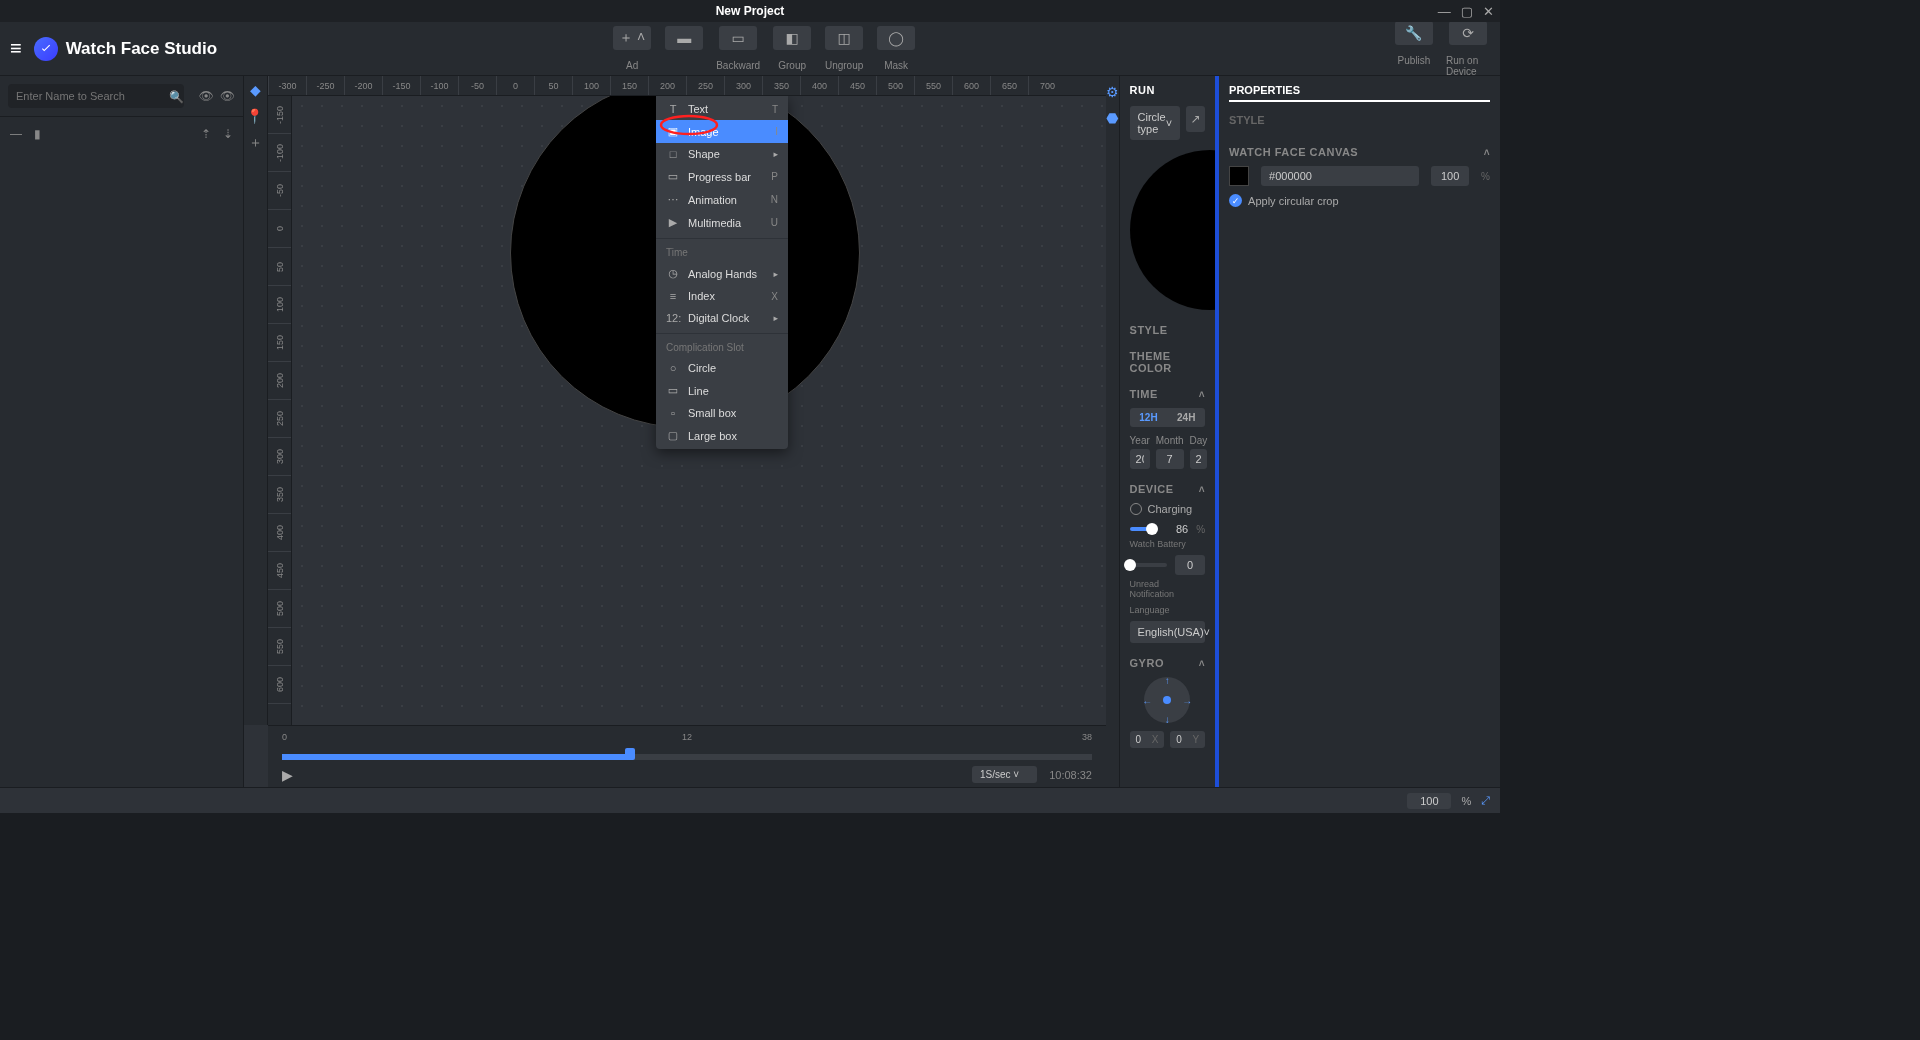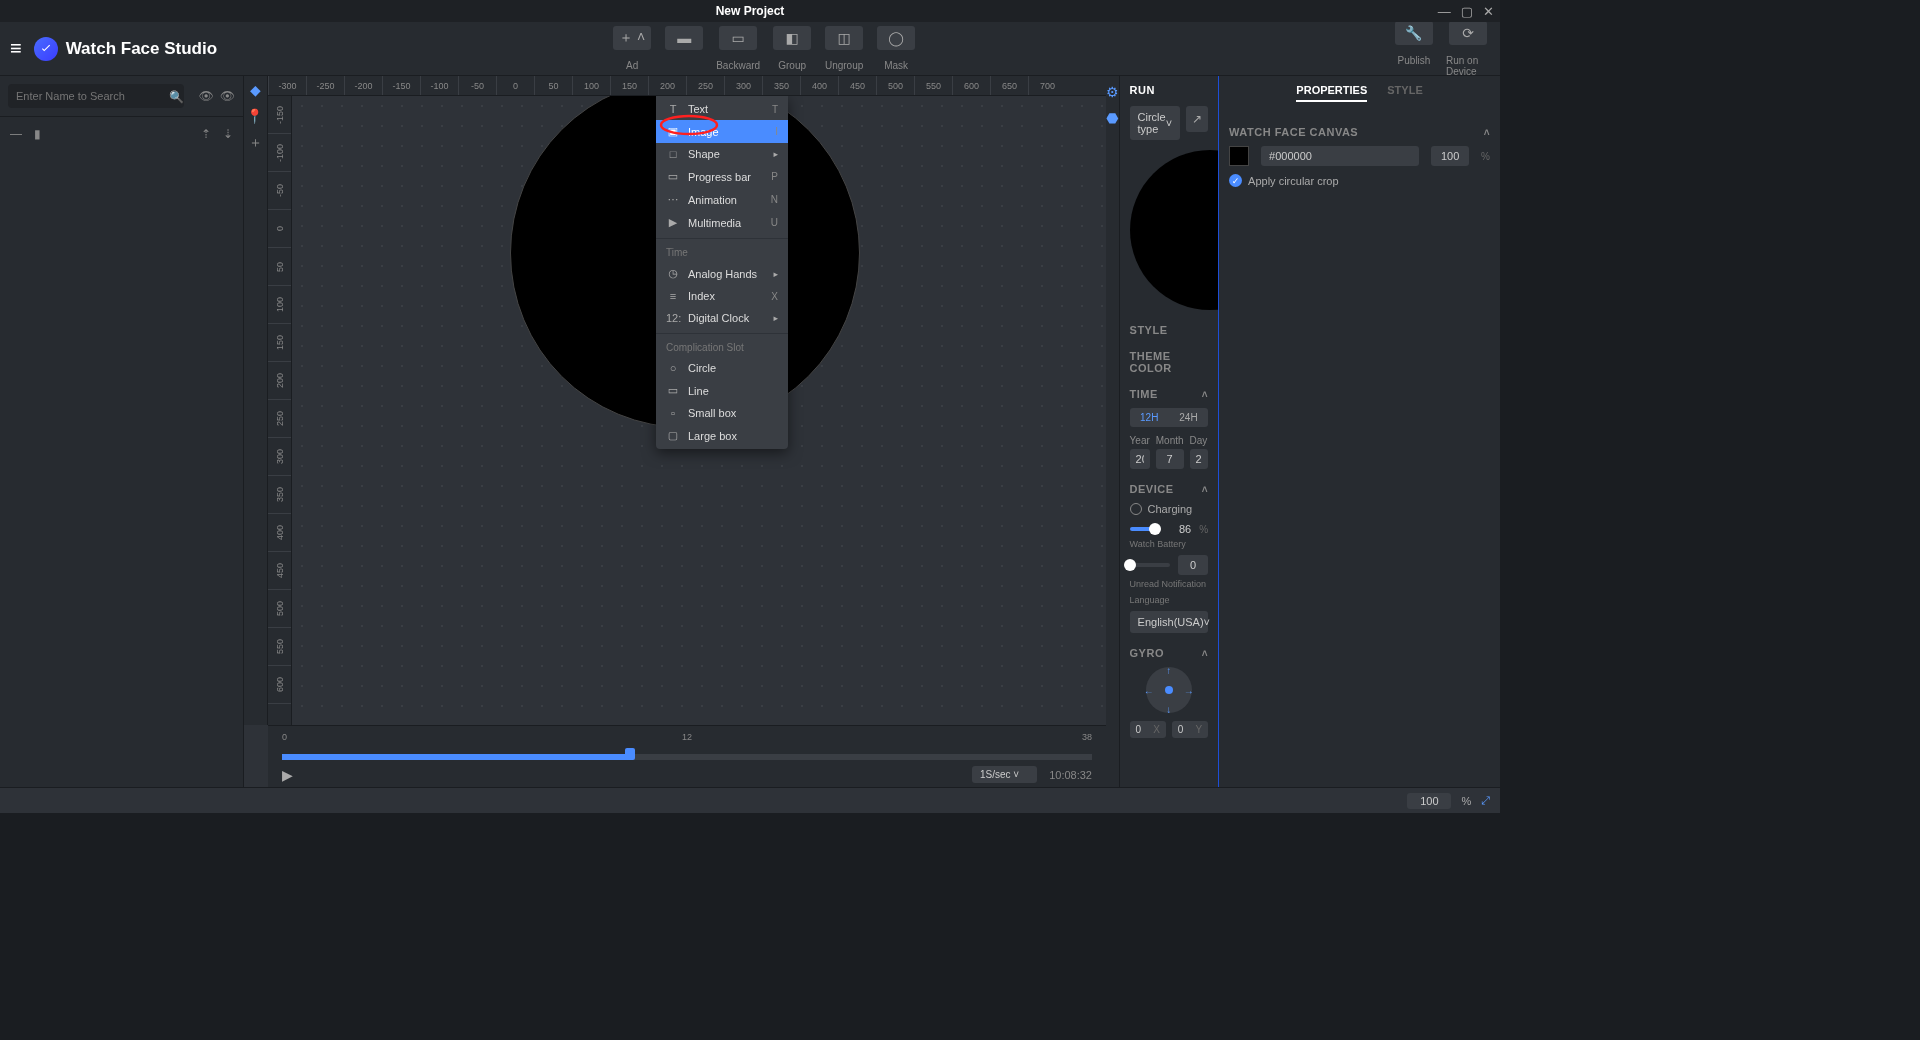--- a/index.html
+++ b/index.html
@@ -80,34 +80,34 @@
     .timeline-footer { display: flex; align-items: center; padding: 6px 14px 0; gap: 12px; }
     .play-btn { color: #aaa; font-size: 14px; cursor: pointer; }
     .timeline-footer .spacer { flex: 1; }
     .speed-sel { background: #3a3e44; border: none; color: #ccc; padding: 3px 18px 3px 8px; border-radius: 3px; font-size: 10px; }
     .time-display { font-size: 11px; color: #888; }
     
     
     .right-panel { width: 394px; background: #272b30; display: flex; }
     .right-icons { width: 22px; background: #272b30; border-right: 1px solid #1a1d21; padding-top: 8px; display: flex; flex-direction: column; align-items: center; gap: 10px; }
     .right-icons span { color: #5a9aff; font-size: 14px; }
-    .run-col { width: 186px; border-right: 1px solid #1d4ed8; padding: 8px 10px; overflow-y: auto; }
+    .run-col { width: 186px; border-right: 4px solid #1d4ed8; padding: 8px 10px; overflow-y: auto; }
     .run-col::-webkit-scrollbar { width: 6px; }
     .run-col::-webkit-scrollbar-thumb { background: #3a3e44; }
     .props-col { flex: 1; padding: 8px 10px; }
     
     .panel-title { font-size: 11px; font-weight: 700; color: #fff; margin-bottom: 10px; letter-spacing: 0.5px; }
     .sel-row { display: flex; gap: 6px; margin-bottom: 10px; }
     .select-box { flex: 1; background: #3a3e44; border: none; color: #ccc; padding: 5px 8px; border-radius: 3px; font-size: 11px; display: flex; justify-content: space-between; align-items: center; }
     .icon-btn { width: 26px; height: 26px; background: #3a3e44; border-radius: 3px; display: flex; align-items: center; justify-content: center; color: #aaa; cursor: pointer; }
     .preview-circle { width: 160px; height: 160px; background: #000; border-radius: 50%; margin: 8px auto 14px; }
     
     .section-title { font-size: 11px; font-weight: 600; color: #888; letter-spacing: 0.5px; margin: 14px 0 8px; display: flex; justify-content: space-between; align-items: center; }
     .section-title .chev { color: #888; font-size: 10px; }
-    .toggle-row { display: flex; gap: 0; margin-bottom: 8px; }
+    .toggle-row { display: flex; gap: 0; margin-bottom: 8px; font-weight: bold; }
     .toggle-btn { flex: 1; background: #3a3e44; color: #aaa; padding: 4px 0; text-align: center; font-size: 10px; cursor: pointer; }
     .toggle-btn.active { background: #3a3e44; color: #5a9aff; }
     .toggle-btn:first-child { border-radius: 3px 0 0 3px; }
     .toggle-btn:last-child { border-radius: 0 3px 3px 0; }
     .field-row { display: flex; gap: 6px; margin-bottom: 6px; }
     .field { flex: 1; }
     .field-label { font-size: 10px; color: #888; margin-bottom: 3px; display: block; }
     .field-input { width: 100%; background: #3a3e44; border: none; color: #ccc; padding: 4px 6px; border-radius: 3px; font-size: 11px; text-align: center; }
     .radio-row { display: flex; align-items: center; gap: 6px; font-size: 11px; color: #aaa; margin-bottom: 8px; }
     .radio-circle { width: 12px; height: 12px; border: 1.5px solid #888; border-radius: 50%; }
@@ -124,21 +124,21 @@
     .gyro-arrows { position: absolute; color: #5a9aff; font-size: 10px; }
     .gyro-arrows.up { left: 50%; top: -2px; transform: translateX(-50%); }
     .gyro-arrows.down { left: 50%; bottom: -2px; transform: translateX(-50%); }
     .gyro-arrows.left { left: -2px; top: 50%; transform: translateY(-50%); }
     .gyro-arrows.right { right: -2px; top: 50%; transform: translateY(-50%); }
     .xy-row { display: flex; gap: 6px; }
     .xy-input { flex: 1; background: #3a3e44; border: none; color: #ccc; padding: 3px 6px; border-radius: 3px; font-size: 10px; display: flex; justify-content: space-between; }
     .xy-input span:last-child { color: #666; }
     
     
-    .props-tabs { display: flex; gap: 20px; margin-bottom: 24px; justify-content: center; }
+    .props-tabs { display: flex; gap: 12px; margin-bottom: 16px; justify-content: center; flex-direction: column; }
     .props-tab { font-size: 11px; font-weight: 600; color: #666; cursor: pointer; padding-bottom: 4px; }
     .props-tab.active { color: #fff; border-bottom: 2px solid #fff; }
     .swatch-row { display: flex; gap: 12px; align-items: center; margin-bottom: 8px; }
     .swatch { width: 20px; height: 20px; background: #000; border: 1px solid #444; }
     .hex-input { flex: 1; background: #3a3e44; border: none; color: #ccc; padding: 4px 8px; border-radius: 3px; font-size: 11px; }
     .pct-input { width: 38px; background: #3a3e44; border: none; color: #ccc; padding: 4px 4px; border-radius: 3px; font-size: 11px; text-align: center; }
     .check-row { display: flex; align-items: center; gap: 6px; font-size: 11px; color: #aaa; }
     .checkbox { width: 13px; height: 13px; background: #4a8cff; border-radius: 50%; display: flex; align-items: center; justify-content: center; color: #fff; font-size: 9px; }
     
     

